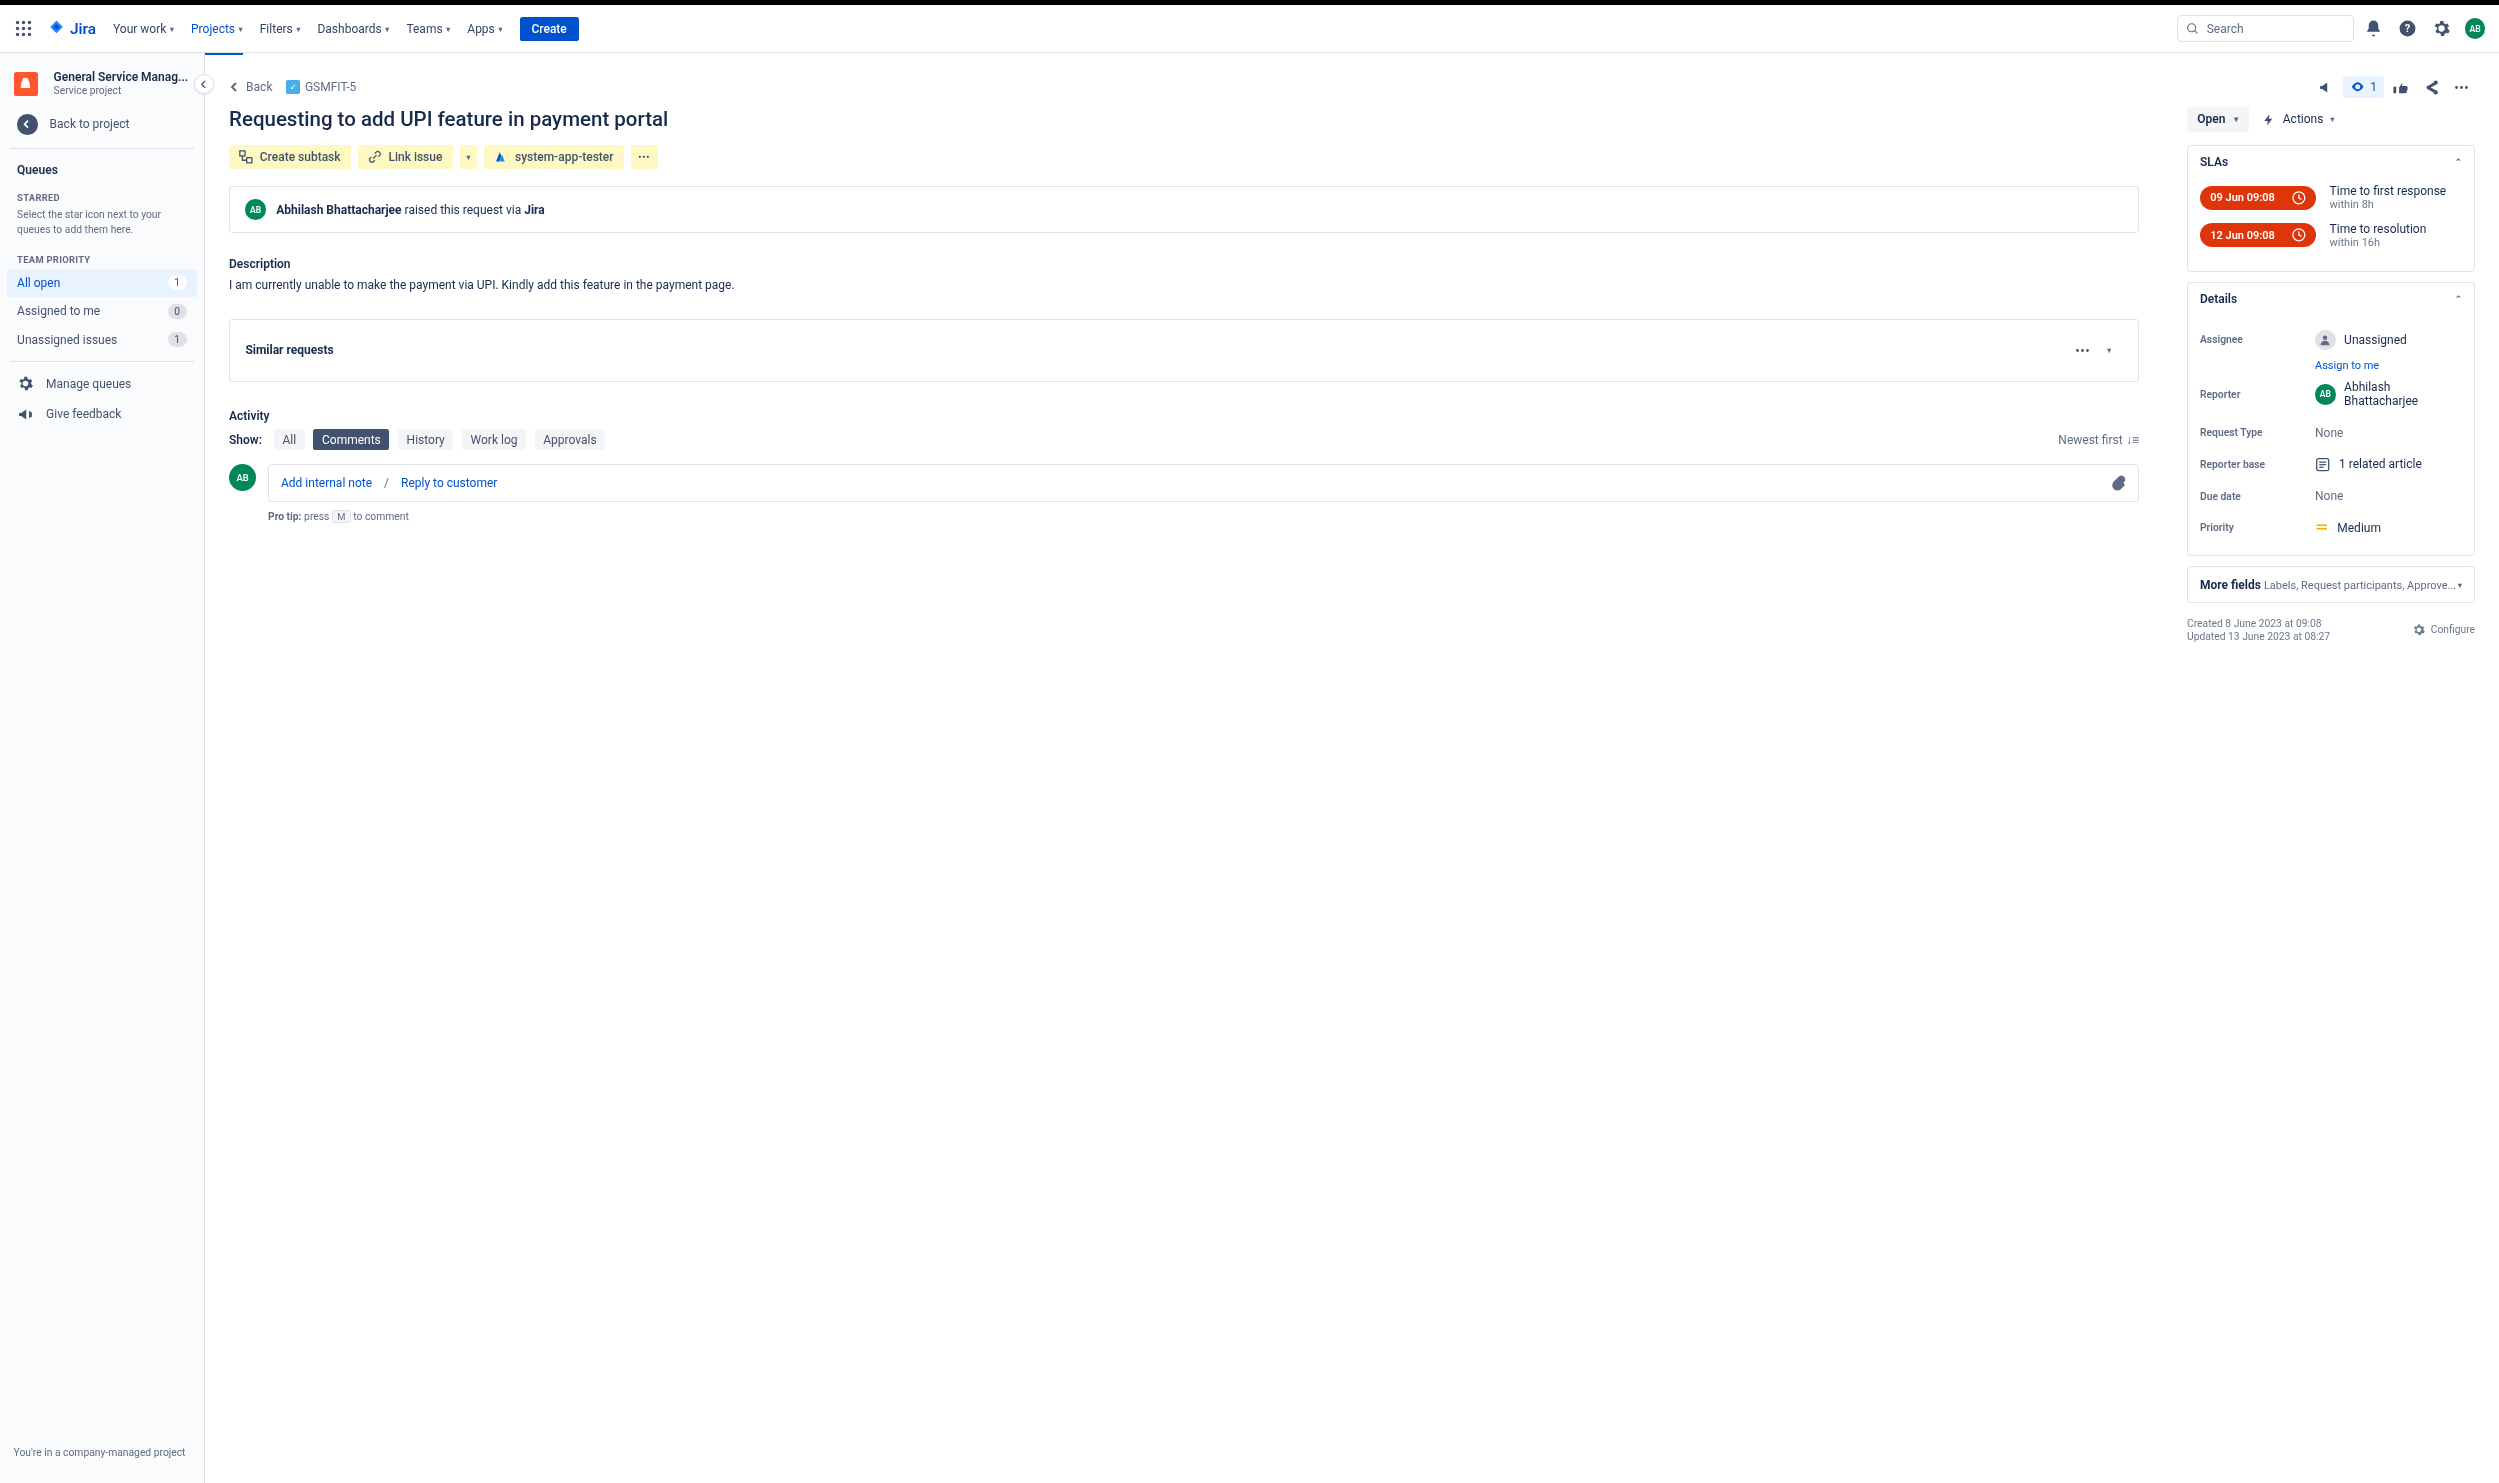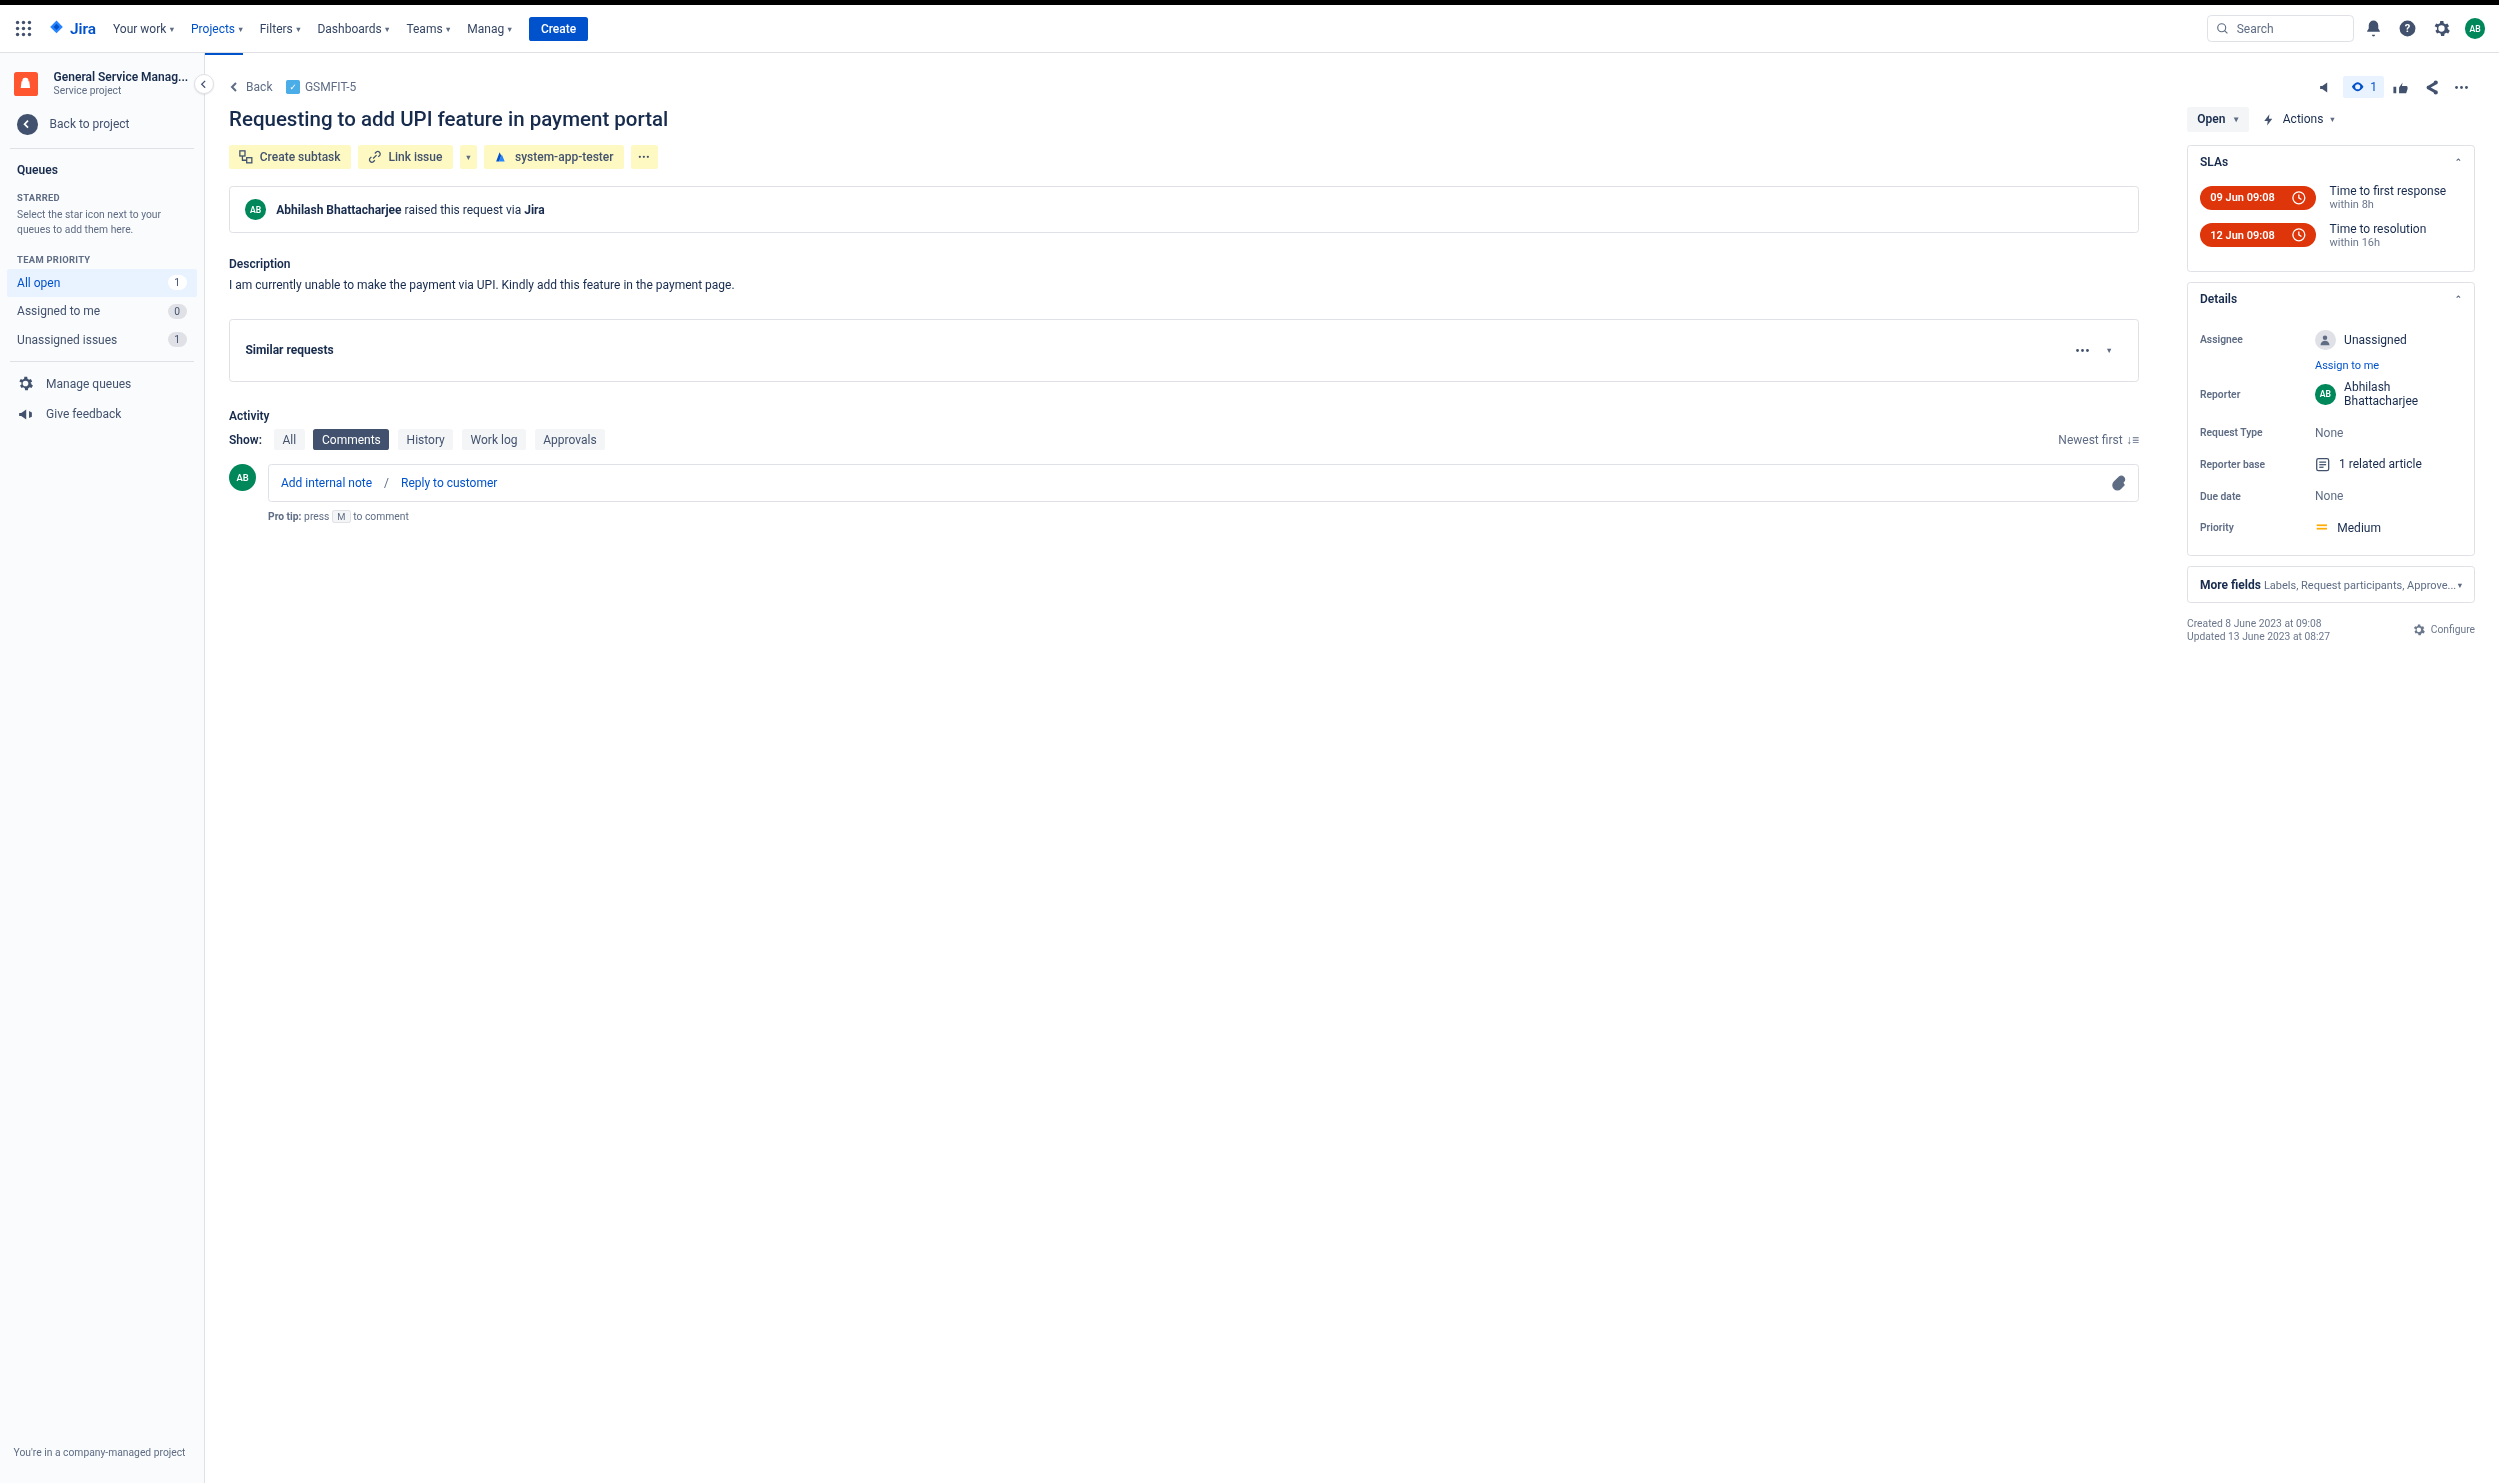--- a/index.html
+++ b/index.html
@@ -7,21 +7,21 @@
 .topbar-black { height: 5.1px; background: #000; }
 .topbar { height: 48px; display: flex; align-items: center; padding: 0 10.3px; border-bottom: 0.9px solid #DFE1E6; gap: 3.4px; }
 .app-switcher { width: 27px; height: 27px; display: flex; align-items: center; justify-content: center; border-radius: 2.6px; cursor: pointer; }
 .logo { display: flex; align-items: center; gap: 3.4px; color: #0052CC; font-weight: 600; font-size: 15.4px; padding: 0 6.8px; }
 .nav-item { padding: 6.8px 6.8px; display: flex; align-items: center; gap: 3.4px; cursor: pointer; border-radius: 2.6px; color: #344563; }
 .nav-item.active { color: #0052CC; position: relative; }
 .nav-item.active::after { content: ''; position: absolute; bottom: -13px; left: 6.8px; right: 6.8px; height: 2.6px; background: #0052CC; }
 .nav-chevron { font-size: 8.6px; color: #5E6C84; }
 .create-btn { background: #0052CC; color: #fff; padding: 5.1px 12px; border-radius: 2.6px; font-weight: 500; cursor: pointer; margin-left: 6.8px; }
 .spacer { flex: 1; }
-.search-box { width: 147px; height: 27px; border: 0.9px solid #DFE1E6; border-radius: 4.3px; display: flex; align-items: center; padding: 0 8.6px; gap: 6.8px; color: #5E6C84; }
+.search-box { width: 177px; height: 27px; border: 0.9px solid #DFE1E6; border-radius: 4.3px; display: flex; align-items: center; padding: 0 8.6px; gap: 6.8px; color: #5E6C84; }
 .topbar-icon { width: 27px; height: 27px; display: flex; align-items: center; justify-content: center; border-radius: 50%; cursor: pointer; color: #344563; margin-left: 3.4px; }
 .avatar-badge { width: 20.5px; height: 20.5px; border-radius: 50%; background: #00875A; color: #fff; font-size: 8.6px; font-weight: 600; display: flex; align-items: center; justify-content: center; }
 .layout { display: flex; height: calc(100vh - 53px); }
 .sidebar { width: 205px; background: #FAFBFC; border-right: 0.9px solid #DFE1E6; padding: 17px 6.8px; display: flex; flex-direction: column; position: relative; }
 .sidebar-collapse { position: absolute; right: -10.3px; top: 20.5px; width: 20.5px; height: 20.5px; background: #fff; border: 0.9px solid #DFE1E6; border-radius: 50%; display: flex; align-items: center; justify-content: center; cursor: pointer; box-shadow: 0 0.9px 1.7px rgba(0,0,0,0.1); }
 .project-header { display: flex; gap: 16px; padding: 0 6.8px 10.3px; align-items: center; }
 .project-icon { width: 24px; height: 24px; background: #FF5630; border-radius: 2.6px; display: flex; align-items: center; justify-content: center; color: #fff; flex-shrink: 0; }
 .project-name { font-weight: 600; font-size: 12px; white-space: nowrap; overflow: hidden; text-overflow: ellipsis; }
 .project-type { font-size: 10.3px; color: #5E6C84; }
 .side-link { display: flex; align-items: center; gap: 12px; padding: 6.8px 10.3px; color: #42526E; border-radius: 2.6px; cursor: pointer; }
@@ -129,21 +129,21 @@
     </div>
   <div class="nav-item">
       <span>Dashboards</span>
       <span class="nav-chevron">▾</span>
     </div>
   <div class="nav-item">
       <span>Teams</span>
       <span class="nav-chevron">▾</span>
     </div>
   <div class="nav-item">
-      <span>Manag</span>
+      <span>Apps</span>
       <span class="nav-chevron">▾</span>
     </div>
   <div class="create-btn"><span>Create</span></div>
   <div class="spacer"></div>
   <div class="search-box">
     <svg width="13.7" height="13.7" viewBox="0 0 24 24">
         <circle cx="10" cy="10" r="7" fill="none" stroke="#5E6C84" stroke-width="2"></circle>
         <line x1="15" y1="15" x2="20" y2="20" stroke="#5E6C84" stroke-width="2"></line>
       </svg>
     <span placeholder="Search">Search</span>

